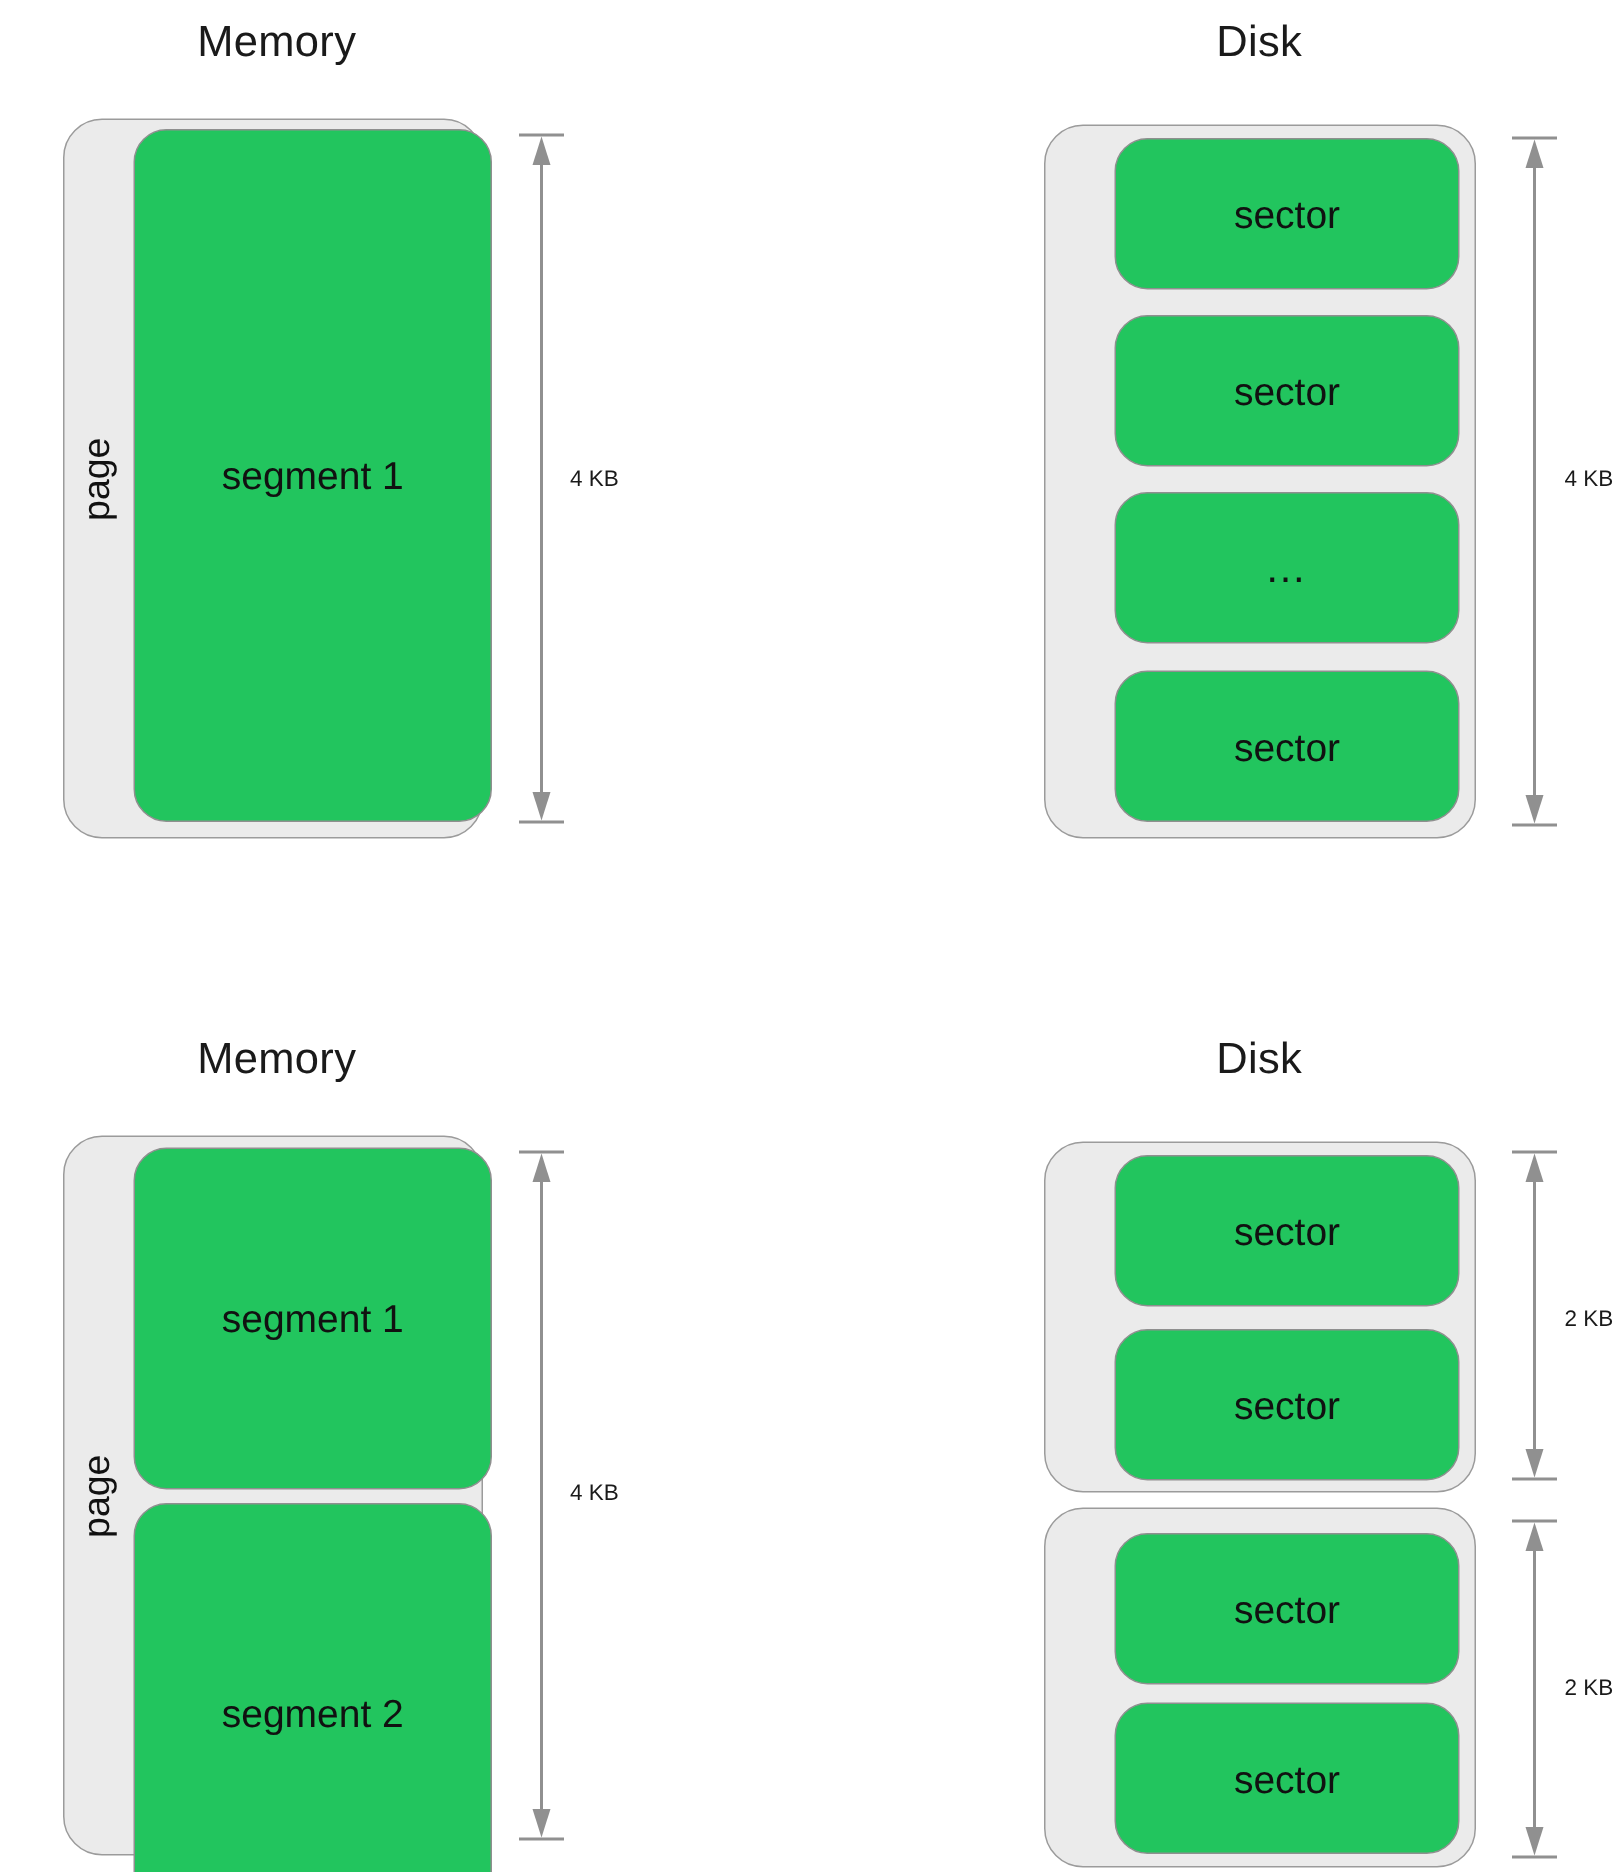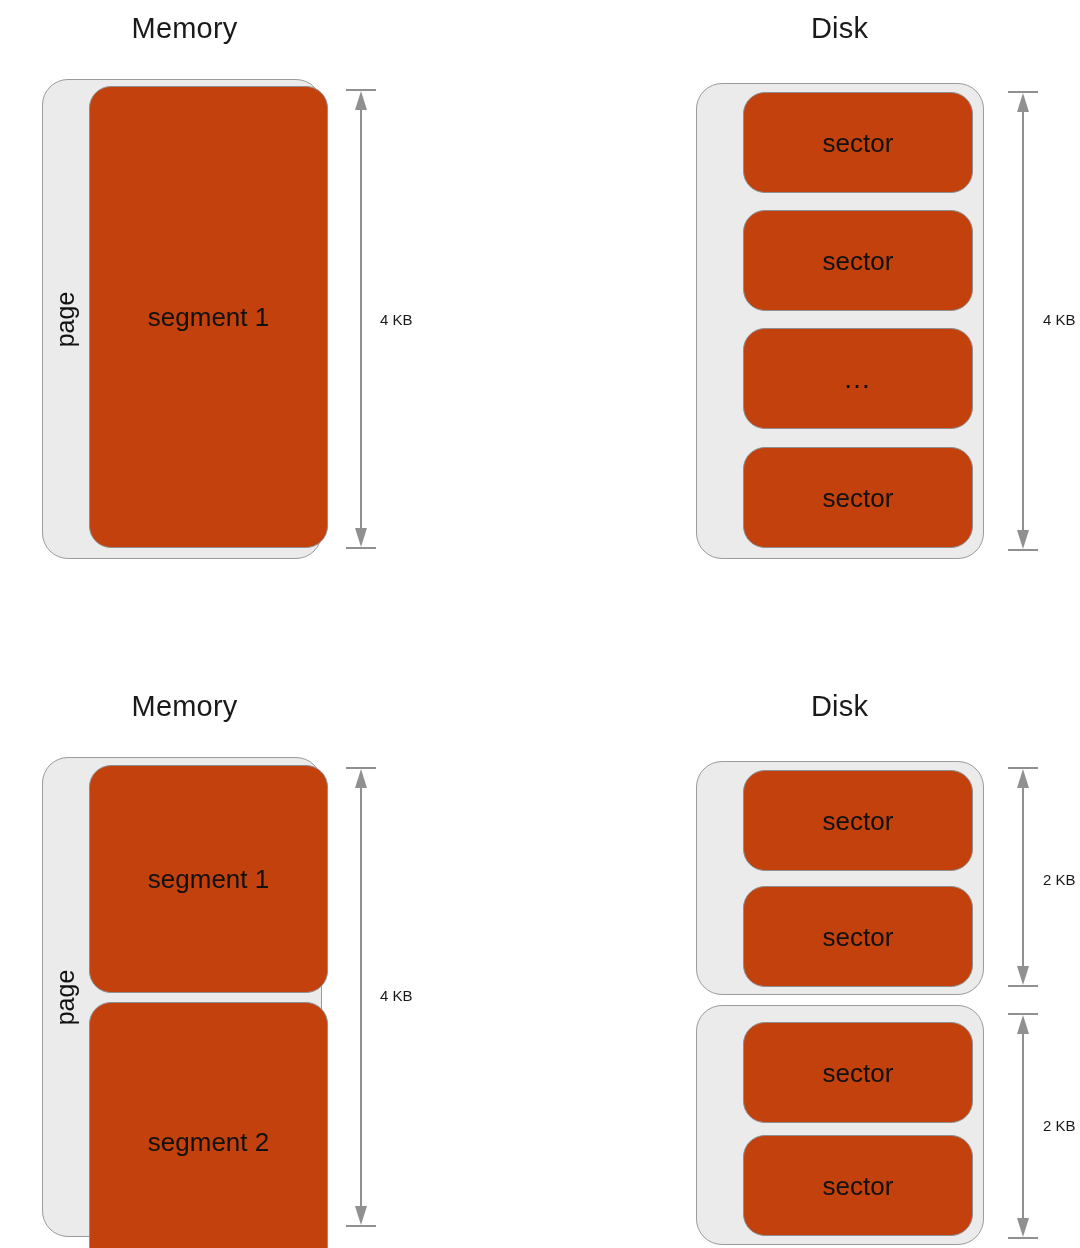--- a/index.html
+++ b/index.html
@@ -40,21 +40,21 @@
     position: absolute;
     background: #ebebeb;
     border: 1.6px solid #9b9b9b;
     border-radius: 26px;
     box-sizing: border-box;
   }
 
   
   .cell {
     position: absolute;
-    background: #c2410c;
+    background: #22c55e;
     border: 1.6px solid #8f8f8f;
     border-radius: 22px;
     box-sizing: border-box;
     display: flex;
     align-items: center;
     justify-content: center;
   }
   .cell-label {
     font-size: 26px;
     line-height: 1;

